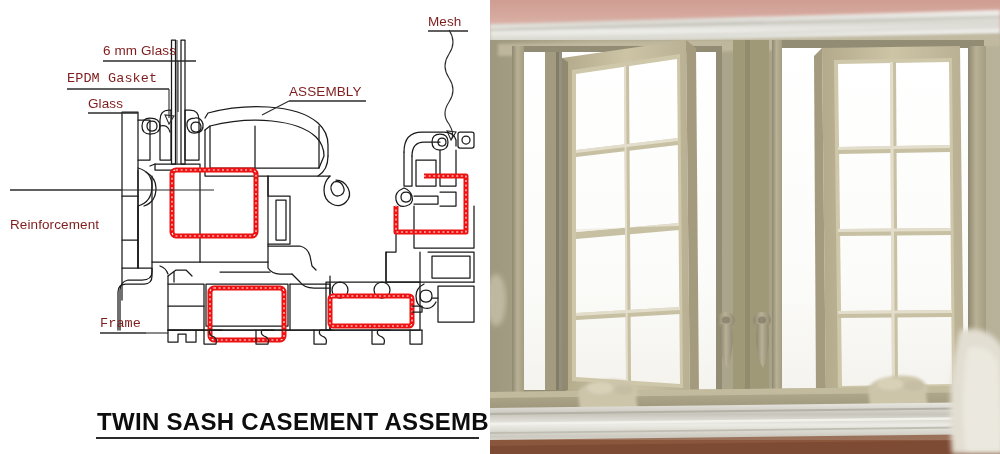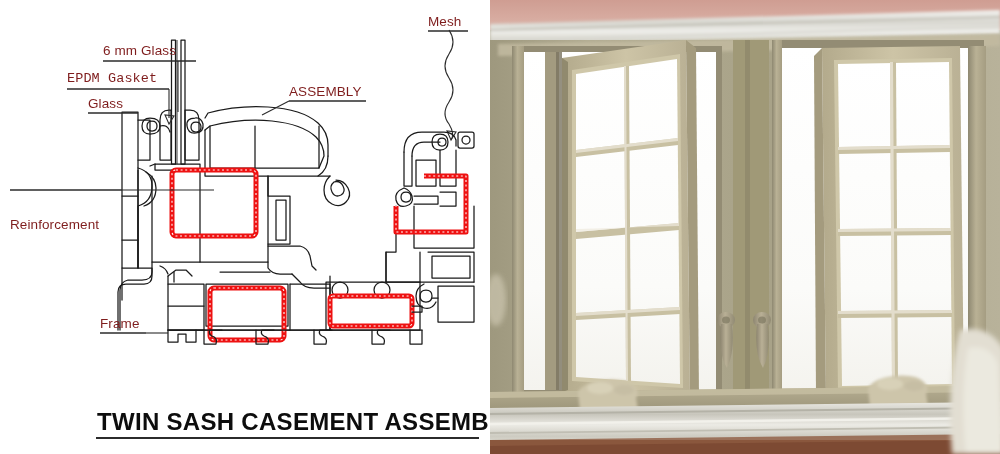--- a/index.html
+++ b/index.html
@@ -217,21 +217,21 @@
         <line x1="146" y1="333" x2="168" y2="333" class="lead"></line>
       </g>
     </svg>
 
     <div class="dlabel mixed" style="left:103px;top:44px;">6 mm Glass</div>
     <div class="dlabel mixed" style="left:67px;top:72px;font-family:Liberation Mono, monospace;">EPDM Gasket</div>
     <div class="dlabel mixed" style="left:88px;top:97px;">Glass</div>
     <div class="dlabel caps" style="left:289px;top:85px;">ASSEMBLY</div>
     <div class="dlabel mixed" style="left:428px;top:15px;">Mesh</div>
     <div class="dlabel mixed" style="left:10px;top:173px;margin-top:45px;">Reinforcement</div>
-    <div class="dlabel mixed" style="left:100px;top:317px;">Frame</div>
+    <div class="dlabel mixed" style="left:100px;top:317px;font-family:Liberation Mono, monospace;">Frame</div>
 
     <div id="assembly-title">TWIN SASH CASEMENT ASSEMBLY</div>
     <div id="assembly-title-rule"></div>
   </div>
 
   <div id="photo-panel">
     <svg id="photo-svg" viewBox="0 0 510 454" preserveAspectRatio="none">
       <defs>
         <linearGradient id="ceilGrad" x1="0" y1="0" x2="0" y2="1">
           <stop offset="0%" stop-color="#cf9d92"></stop>

